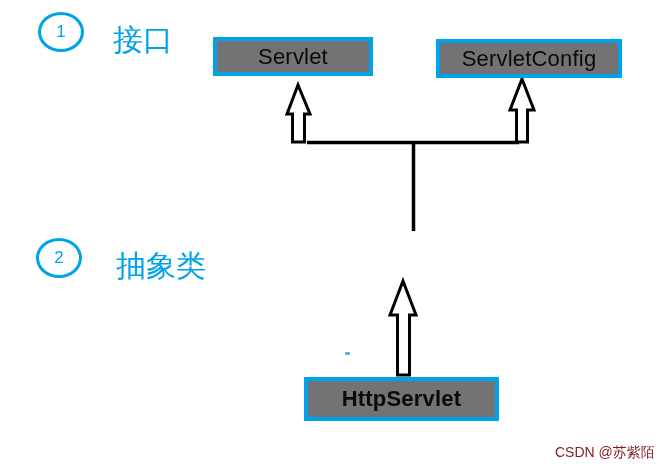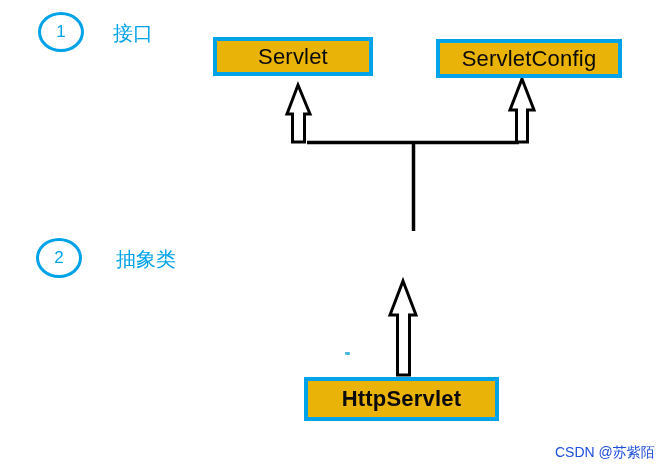--- a/index.html
+++ b/index.html
@@ -14,21 +14,21 @@
     height: 475px;
     background: #ffffff;
     overflow: hidden;
   }
 
   
   .node-box {
     position: absolute;
     box-sizing: border-box;
     border: 4px solid #00A2E8;
-    background: #eab308;
+    background: #737373;
     display: flex;
     align-items: center;
     justify-content: center;
     color: #0a0a0a;
     font-size: 22px;
     letter-spacing: 0.2px;
     white-space: nowrap;
   }
   #box-servlet        { left: 213px; top: 37px;  width: 160px; height: 39px; }
   #box-servletconfig  { left: 436px; top: 39px;  width: 186px; height: 39px; }
@@ -47,21 +47,21 @@
     color: #00A2E8;
     font-size: 17px;
     background: #ffffff;
   }
   #legend-circle-1 { left: 38px; top: 12px;  width: 46px; height: 40px; }
   #legend-circle-2 { left: 36px; top: 238px; width: 46px; height: 40px; }
 
   .legend-label {
     position: absolute;
     color: #00A2E8;
-    font-size: 20px;
+    font-size: 30px;
     white-space: nowrap;
   }
   #legend-label-1 { left: 113px; top: 20px; }
   #legend-label-2 { left: 116px; top: 246px; }
 
   
   #connector-layer {
     position: absolute;
     left: 0; top: 0;
     width: 669px; height: 475px;
@@ -73,21 +73,21 @@
     position: absolute;
     left: 345px; top: 352px;
     width: 5px; height: 3px;
     background: #49b8dd;
     border-radius: 1px;
   }
 
   .watermark {
     position: absolute;
     left: 555px; top: 444px;
-    color: #1d4ed8;
+    color: #7f1d1d;
     font-size: 14px;
     white-space: nowrap;
   }
 </style>
 </head>
 <body>
 
 <div class="canvas">
 
   <div class="legend-circle" id="legend-circle-1">

